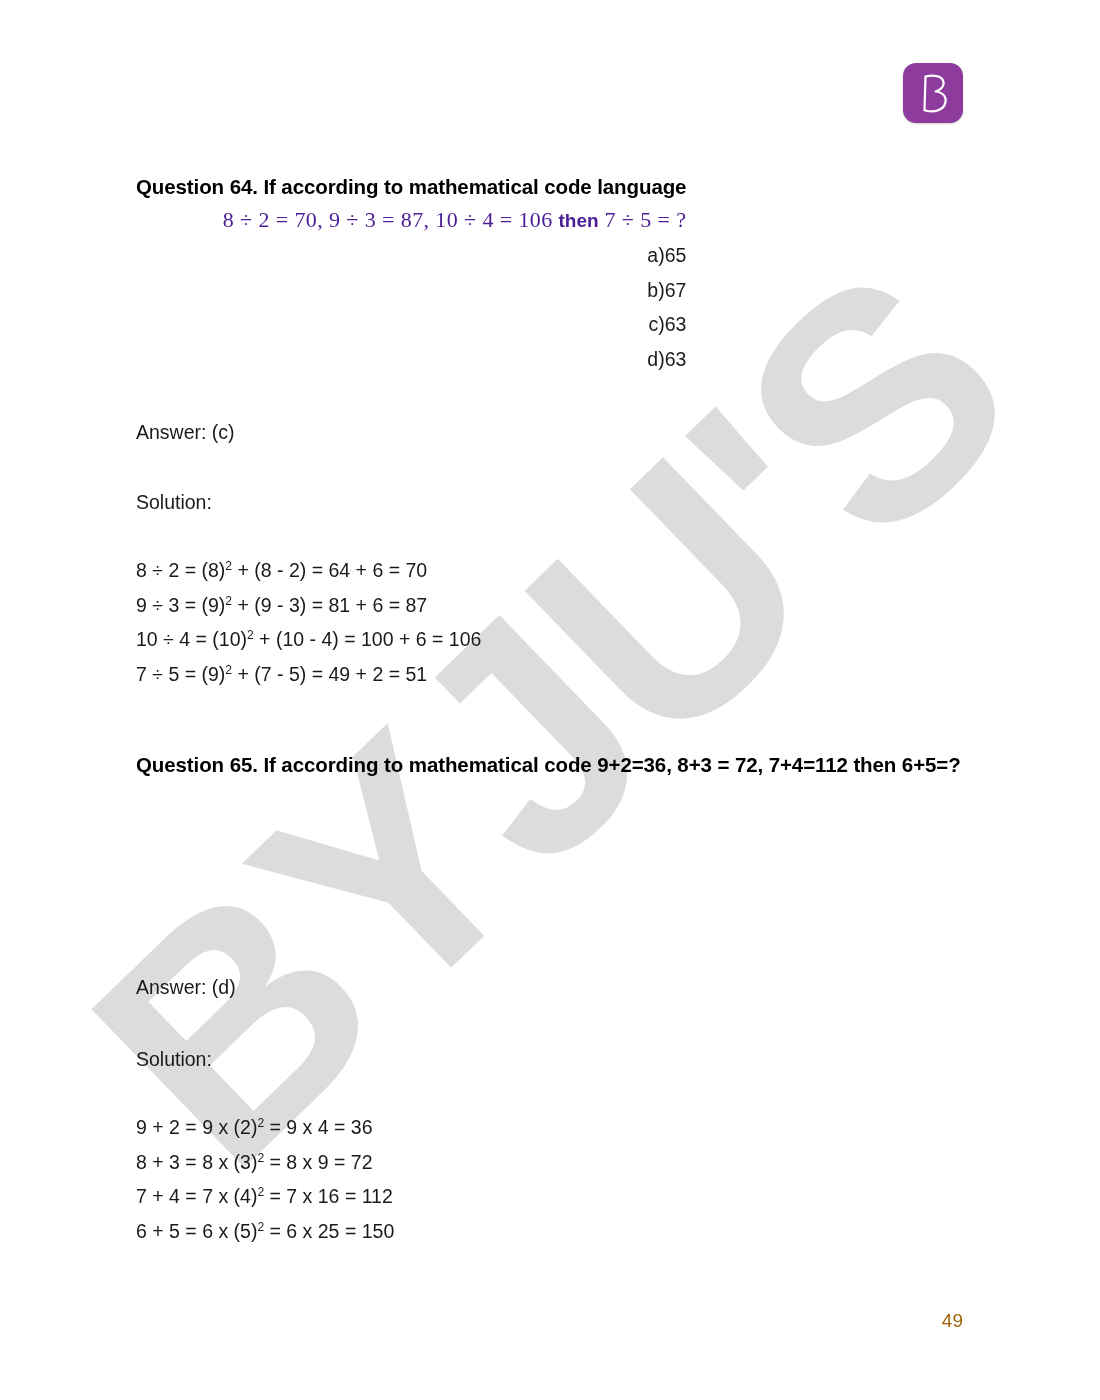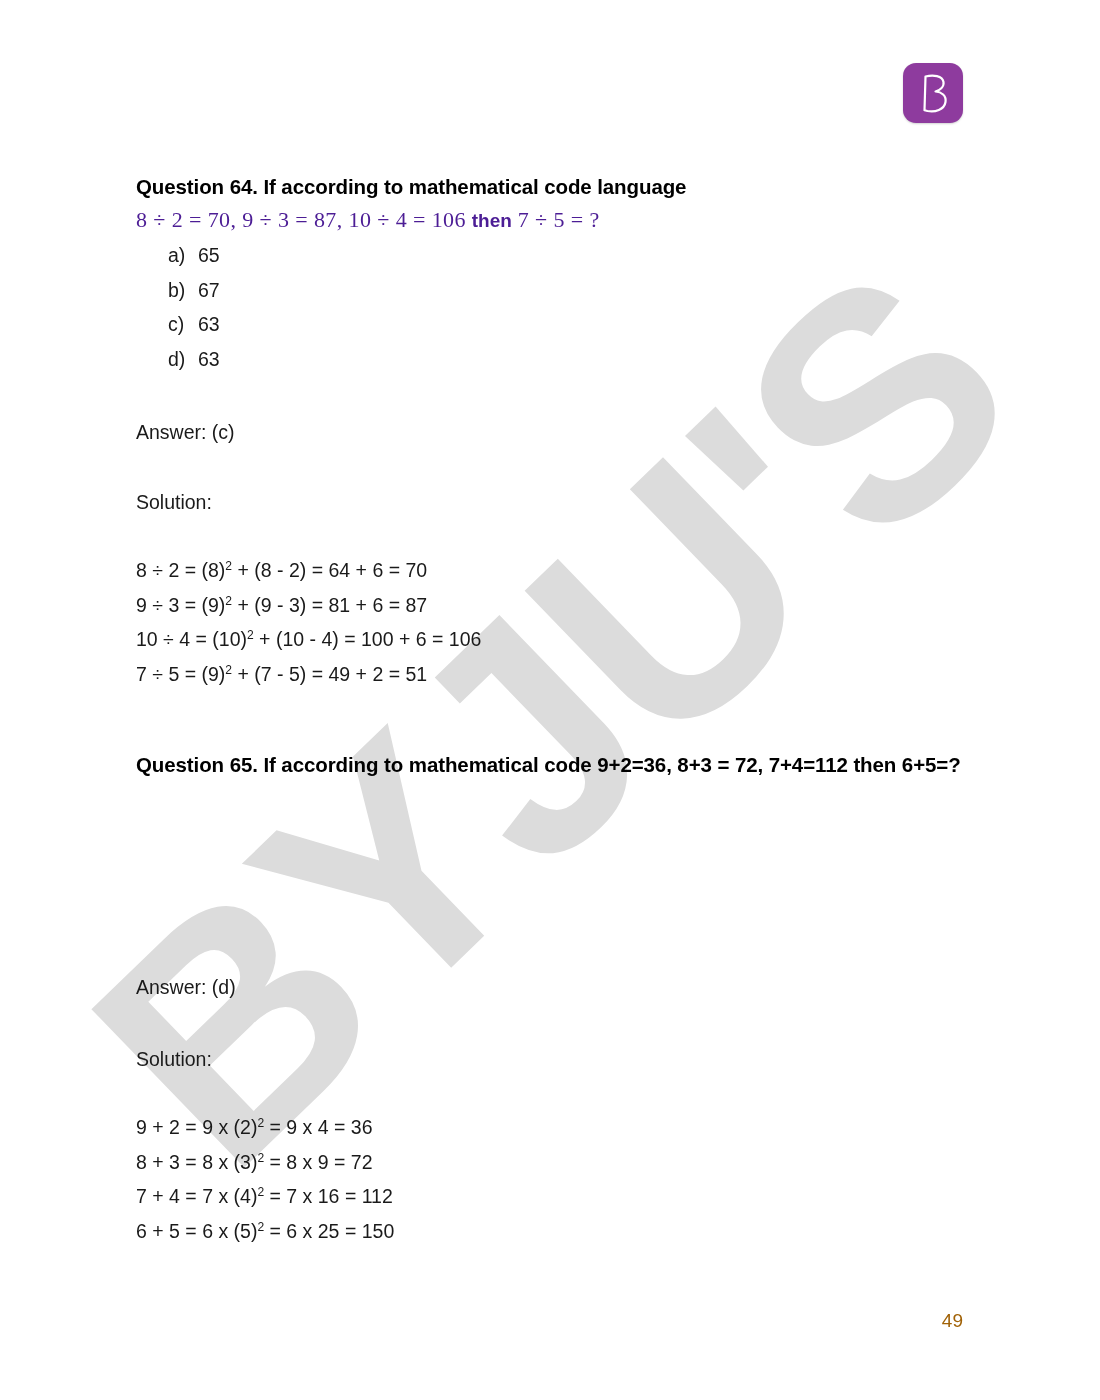--- a/index.html
+++ b/index.html
@@ -150,21 +150,21 @@
   <div class="watermark">BYJU'S</div>
 
   <div class="logo">
     <svg viewBox="0 0 60 60" xmlns="http://www.w3.org/2000/svg">
       <path d="M22.5 13.5 C 30 11.5, 39.5 12.5, 40.5 19 C 41.3 24.2, 36.5 27.3, 32.5 28.5 C 38.5 28.8, 43.5 32.5, 42.5 39 C 41.3 46.8, 32 49.5, 24.5 48 L 21.5 47.3 L 22.5 13.5 Z" fill="none" stroke="#ffffff" stroke-width="2.2" stroke-linejoin="round" stroke-linecap="round"></path>
     </svg>
   </div>
 
   <div class="content">
 
-    <div class="blk" style="top:170px;">
+    <div class="blk" style="top:170px;text-align:right;">
       <div class="q-heading">Question 64. If according to mathematical code language</div>
       <div class="math-line"><span>8 ÷ 2  =  70, 9 ÷ 3  =  87, 10 ÷ 4  =  106</span> <span class="then">then</span> <span>7 ÷ 5  =  ?</span></div>
       <ol class="options">
         <li><span class="lbl">a)</span><span>65</span></li>
         <li><span class="lbl">b)</span><span>67</span></li>
         <li><span class="lbl">c)</span><span>63</span></li>
         <li><span class="lbl">d)</span><span>63</span></li>
       </ol>
     </div>
 

